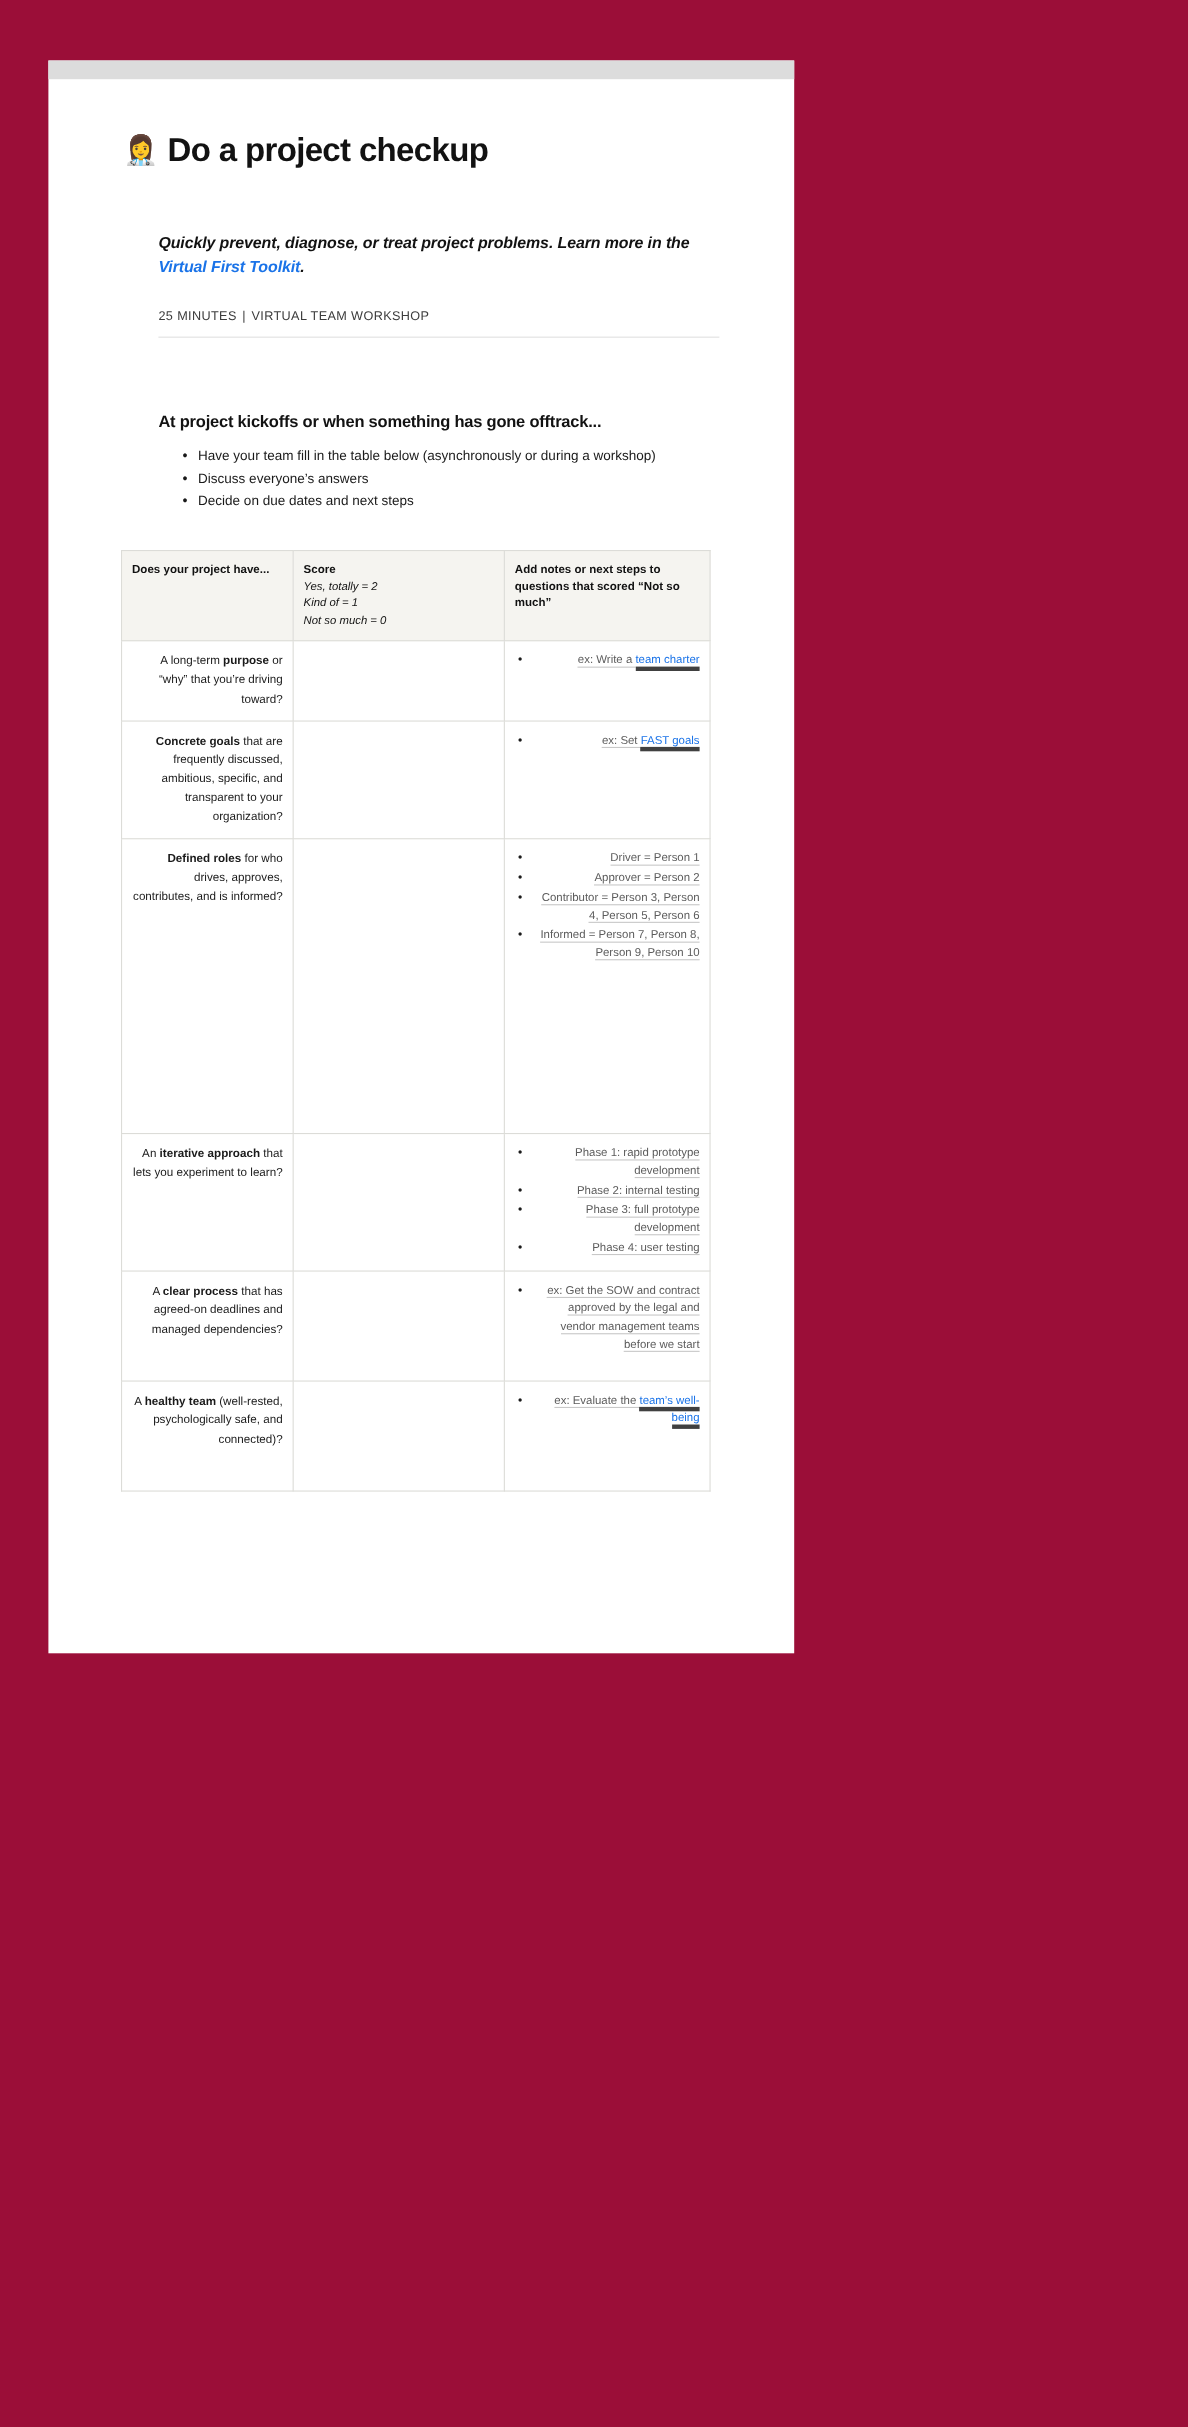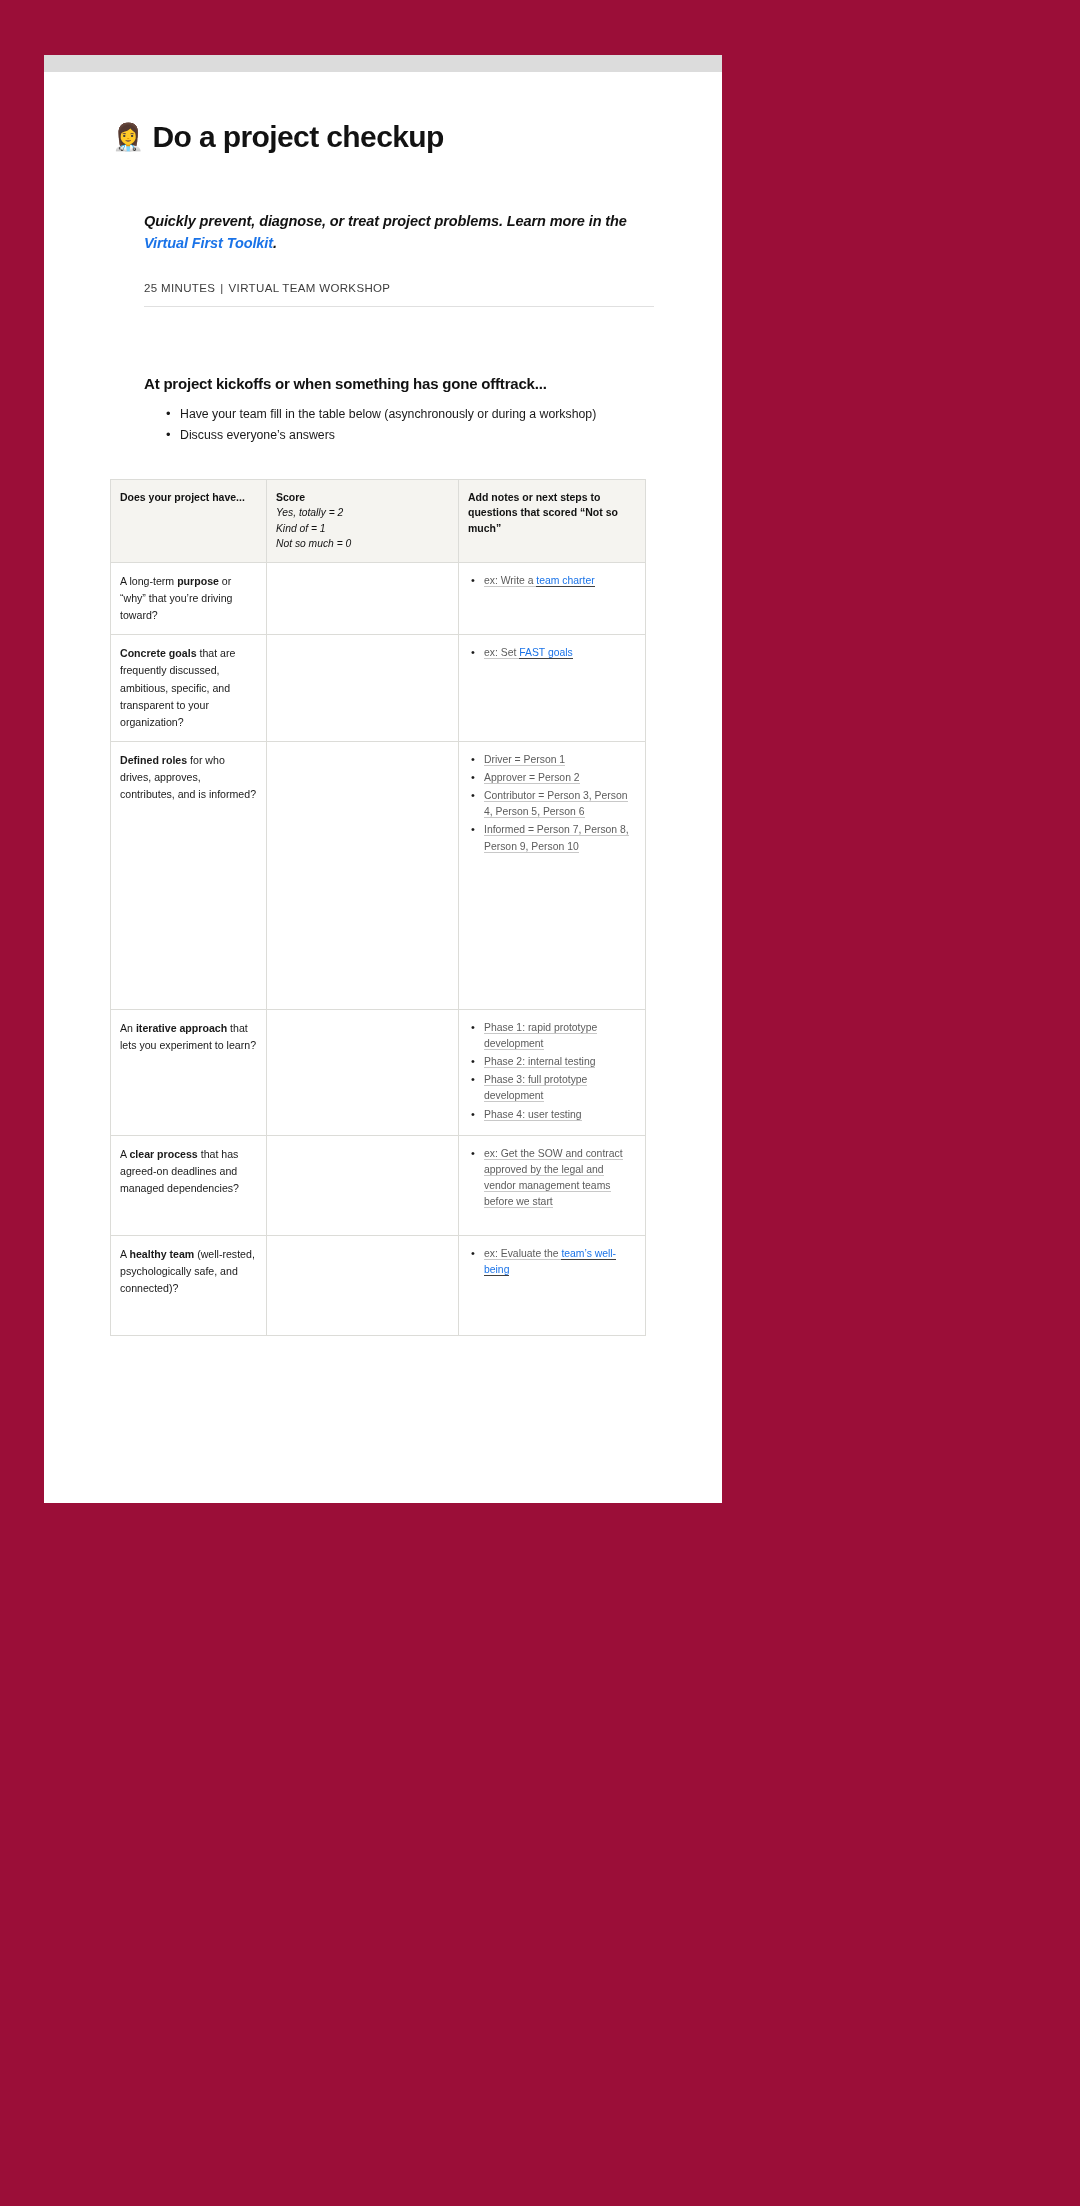--- a/index.html
+++ b/index.html
@@ -135,20 +135,21 @@
     font-weight: 400;
     font-style: italic;
     font-size: 10.3px;
     line-height: 1.5;
   }
   table.checkup tbody td {
     background: #ffffff;
     font-size: 10.6px;
     line-height: 1.62;
     color: #1a1a1a;
+    text-align: right;
   }
   td.q b { font-weight: 700; }
   ul.notes {
     margin: 0;
     padding: 0 0 0 16px;
     list-style: none;
   }
   ul.notes li {
     position: relative;
     padding-left: 0;
@@ -164,21 +165,21 @@
     color: #1a1a1a;
     font-size: 11px;
   }
   .note-txt {
     color: #5c5c5c;
     border-bottom: 1px solid #c8c8c8;
     text-decoration: none;
   }
   .note-link {
     color: #1a73e8;
-    border-bottom: 1px solid #404040;
+    border-bottom: 4px solid #404040;
     text-decoration: none;
   }
 </style>
 </head>
 <body>
 
 <div class="page-frame">
   <div class="browser-bar"></div>
 
   <div class="doc-body">
@@ -194,20 +195,21 @@
       <div class="meta">
         <span>25 MINUTES</span><span class="sep">|</span><span>VIRTUAL TEAM WORKSHOP</span>
       </div>
 
       <hr class="rule">
 
       <h2 class="section-head">At project kickoffs or when something has gone offtrack...</h2>
       <ul class="steps">
           <li>Have your team fill in the table below (asynchronously or during a workshop)</li>
           <li>Discuss everyone’s answers</li>
+          <li>Decide on due dates and next steps</li>
         </ul>
     </div>
 
     <div class="table-wrap">
       <table class="checkup">
         <colgroup>
             <col class="c1">
             <col class="c2">
             <col class="c3">
           </colgroup>

